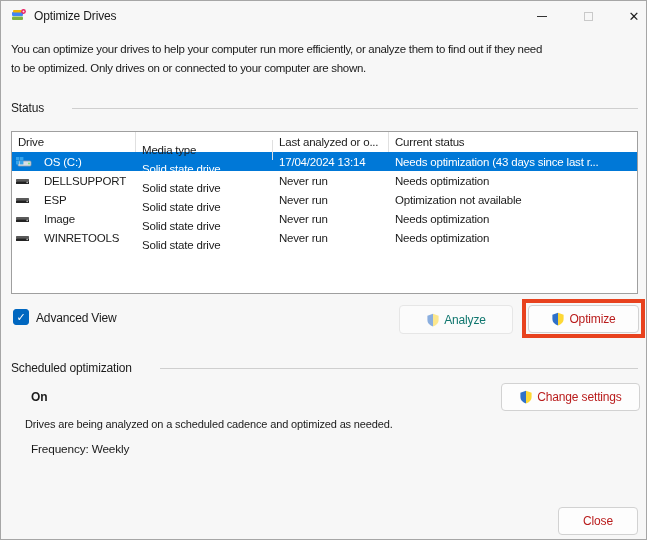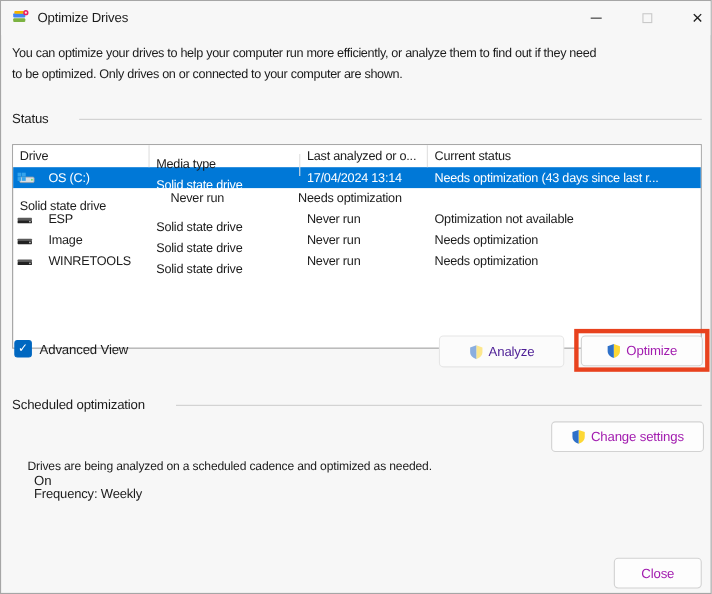--- a/index.html
+++ b/index.html
@@ -33,47 +33,47 @@
   .intro-2 { top:61px; }
 
   
   .section-header { display:flex; align-items:center; gap:28px; }
   .section-header .rule { flex:1; border-top:1px solid #cfcfcf; }
   .sh-status { left:10px; top:100px; width:627px; }
   .sh-sched  { left:10px; top:360px; width:627px; }
   .section-label { font-size:12px; white-space:nowrap; }
 
   
-  .drive-table { left:10px; top:130px; width:627px; height:186px; background:#fff; border:1px solid #9f9f9f; font-size:11.5px; letter-spacing:-0.2px; }
+  .drive-table { left:10px; top:130px; width:627px; height:163px; background:#fff; border:1px solid #9f9f9f; font-size:11.5px; letter-spacing:-0.2px; }
   .thead { display:flex; height:20px; align-items:center; background:#fff; }
   .th { padding-left:6px; display:flex; align-items:center; height:100%; border-right:1px solid #e0e0e0; white-space:nowrap; overflow:hidden; }
   .th:last-child { border-right:none; }
   .c1 { width:124px; } .c2 { width:137px;margin-top:15px; } .c3 { width:116px;text-align:center; } .c4 { flex:1; }
   .trow { display:flex; height:19px; align-items:center; cursor:default; }
   .trow .cell { padding-left:6px; white-space:nowrap; overflow:hidden; height:100%; display:flex; align-items:center; }
   .trow .cell.c1 { padding-left:3px; gap:12px; }
   .trow.selected { background: var(--sel, #0078d7); color:#fff; }
   .drive-ico { width:17px; height:14px; display:inline-flex; align-items:center; justify-content:center; flex:none; }
 
   
   .checkbox { left:12px; top:308px; width:16px; height:16px; border-radius:3px; background:var(--chk,#0067c0); border:1px solid var(--chk,#0067c0); display:flex; align-items:center; justify-content:center; cursor:pointer; }
   .checkbox .tick { color:#fff; font-size:11px; line-height:1; }
   .adv-label { left:35px; top:310px; font-size:12px; }
 
   
-  .btn { display:flex; align-items:center; justify-content:center; gap:4px; background:#fdfdfd; border:1px solid #d2d2d2; border-radius:4px; font-size:12px; font-family:"Liberation Sans",sans-serif; letter-spacing:-0.15px; cursor:pointer; color:#a21caf; }
-  .btn-analyze { left:398px; top:304px; width:114px; height:29px; background:#fbfbfb; border-color:#e6e6e6; color:#4c1d95; cursor:default; }
+  .btn { display:flex; align-items:center; justify-content:center; gap:4px; background:#fdfdfd; border:1px solid #d2d2d2; border-radius:4px; font-size:12px; font-family:"Liberation Sans",sans-serif; letter-spacing:-0.15px; cursor:pointer; color:#b91c1c; }
+  .btn-analyze { left:398px; top:304px; width:114px; height:29px; background:#fbfbfb; border-color:#e6e6e6; color:#0f766e; cursor:default; }
   .btn-analyze .shield { opacity:0.55; }
   .annotation-box { left:521px; top:298px; width:123px; height:39px; border:4px solid var(--red,#e8421e); background:transparent; pointer-events:none; }
   .btn-optimize { left:527px; top:304px; width:111px; height:28px; }
   .btn-change { left:500px; top:382px; width:139px; height:28px; }
   .btn-close-dlg { left:557px; top:506px; width:80px; height:28px; }
 
   
-  .sched-on { left:30px; top:389px; font-weight:normal; font-size:12px;margin-top:40px; }
+  .sched-on { left:30px; top:389px; font-weight:bold; font-size:12px; }
   .sched-desc { left:24px; top:417px; font-size:11px; white-space:nowrap; }
   .sched-freq { left:30px; top:441px; font-size:11.8px; white-space:nowrap; }
 
   .shield { width:14px; height:14px; flex:none; }
 </style>
 </head>
 <body>
 
 <div class="abs titlebar">
   <svg class="abs app-icon" viewBox="0 0 16 16">
@@ -123,20 +123,30 @@
               <rect x="5" y="6" width="3.4" height="3.4" fill="#35a4ec"></rect>
             </svg>
           </span>
           <span>OS (C:)</span>
         </div>
         <div class="cell c2">Solid state drive</div>
         <div class="cell c3">17/04/2024 13:14</div>
         <div class="cell c4">Needs optimization (43 days since last r...</div>
       </div>
       <div class="trow">
+        <div class="cell c1">
+          <span class="drive-ico">
+            <svg width="17" height="14" viewBox="0 0 17 14">
+              <rect x="1" y="5" width="13" height="2.4" rx="0.6" fill="#5a5a5a"></rect>
+              <rect x="1" y="7.2" width="13" height="2.8" rx="0.6" fill="#222"></rect>
+              <circle cx="12.2" cy="8.4" r="0.8" fill="#bdbdbd"></circle>
+            </svg>
+          </span>
+          <span>DELLSUPPORT</span>
+        </div>
         <div class="cell c2">Solid state drive</div>
         <div class="cell c3">Never run</div>
         <div class="cell c4">Needs optimization</div>
       </div>
       <div class="trow">
         <div class="cell c1">
           <span class="drive-ico">
             <svg width="17" height="14" viewBox="0 0 17 14">
               <rect x="1" y="5" width="13" height="2.4" rx="0.6" fill="#5a5a5a"></rect>
               <rect x="1" y="7.2" width="13" height="2.8" rx="0.6" fill="#222"></rect>

